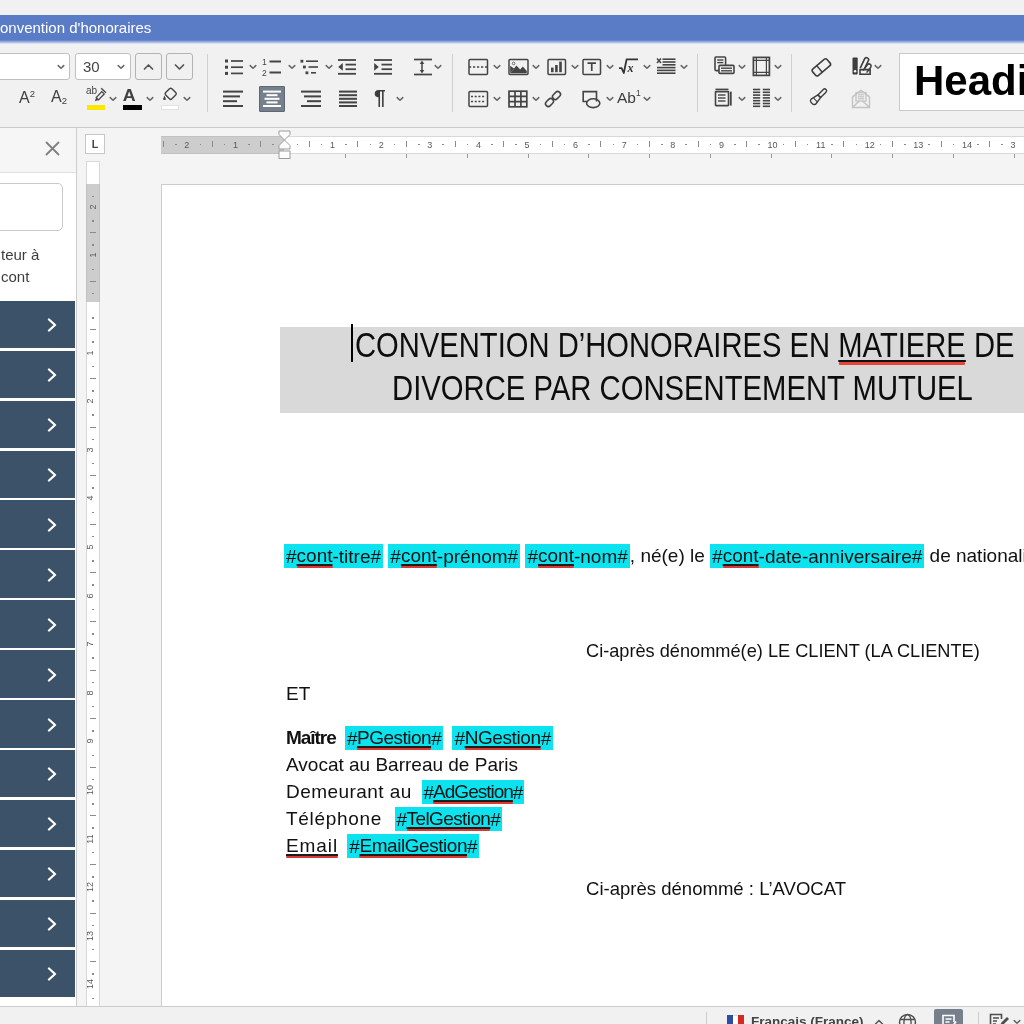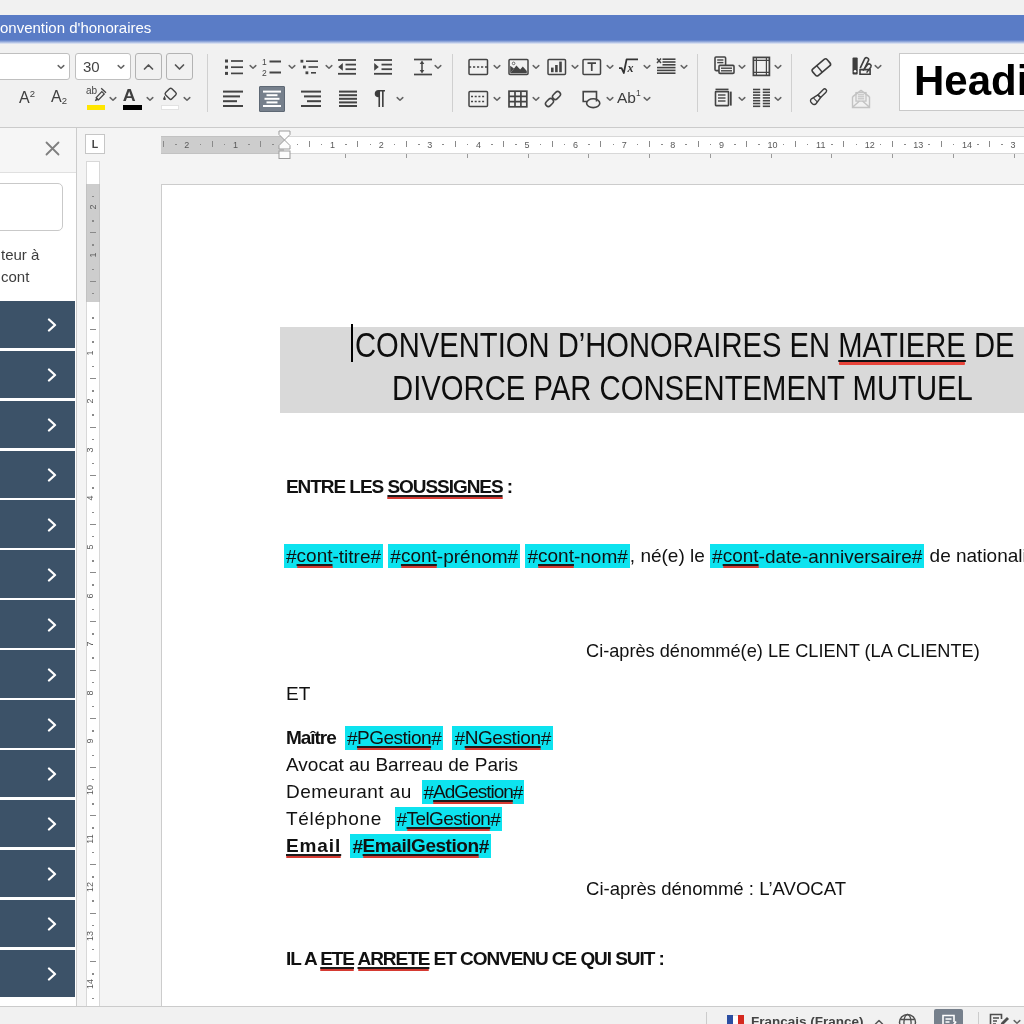--- a/index.html
+++ b/index.html
@@ -540,31 +540,29 @@
       <polyline points="2,1.5 8,7 2,12.5" stroke="#fff" stroke-width="2.3" fill="none" stroke-linecap="round" stroke-linejoin="round"></polyline>
     </svg>
 <div class="row" style="top:934.5px"></div>
 <svg style="position:absolute;left:47px;top:952.0px" width="10" height="14" viewBox="0 0 10 14">
       <polyline points="2,1.5 8,7 2,12.5" stroke="#fff" stroke-width="2.3" fill="none" stroke-linecap="round" stroke-linejoin="round"></polyline>
     </svg>
 <div class="abs" style="left:280px;top:311.5px;width:744px;height:86px;background:#d9d9d9"></div>
 <div class="abs" style="left:350.5px;top:308.5px;width:2.2px;height:38px;background:#000"></div>
 <div class="abs" style="left:355px;top:311px;transform:scaleX(0.846);transform-origin:0 0;font-size:34.5px;color:#0d0d0d;letter-spacing:0;white-space:nowrap">CONVENTION D’HONORAIRES EN <span class="sqT">MATIERE</span> DE</div>
 <div class="abs" style="left:392px;top:354px;transform:scaleX(0.848);transform-origin:0 0;font-size:34.5px;color:#0d0d0d;letter-spacing:0;white-space:nowrap">DIVORCE PAR CONSENTEMENT MUTUEL</div>
-<div class="ln" style="left:286px;top:458px;"><span class="b">ENTRE LES <span class="sq">SOUSSIGNES</span>&nbsp;:</span></div>
 <div class="ln" style="left:284px;top:527px;"><span class="hl">#<span class="sq">cont</span>-titre#</span> <span class="hl">#<span class="sq">cont</span>-prénom#</span> <span class="hl">#<span class="sq">cont</span>-nom#</span>, né(e) le <span class="hl">#<span class="sq">cont</span>-date-anniversaire#</span> de nationalité</div>
 <div class="ln" style="left:586px;top:622px;transform:scaleX(0.957);transform-origin:0 0">Ci-après dénommé(e) LE CLIENT (LA CLIENTE)</div>
 <div class="ln" style="left:286px;top:665px;">ET</div>
 <div class="ln" style="left:286px;top:736px;">Avocat au Barreau de Paris</div>
 <div class="ln" style="left:286px;top:709px;"><span class="b">Maître </span><span class="hl" style="margin-left:5px;letter-spacing:-0.5px">#<span class="sq">PGestion</span>#</span> <span class="hl" style="margin-left:4px;letter-spacing:-0.4px">#<span class="sq">NGestion</span>#</span></div>
 <div class="ln" style="left:286px;top:790px;"><span style="letter-spacing:0.7px">Téléphone </span><span class="hl" style="margin-left:6.5px;letter-spacing:-0.6px">#<span class="sq">TelGestion</span>#</span></div>
 <div class="ln" style="left:286px;top:763px;"><span style="letter-spacing:0.45px">Demeurant au </span><span class="hl" style="margin-left:4px;letter-spacing:-1px">#<span class="sq">AdGestion</span>#</span></div>
-<div class="ln" style="left:286px;top:817px;font-weight:bold;"><span class="sq" style="letter-spacing:0.9px">Email</span> <span class="hl" style="margin-left:4px;letter-spacing:-0.45px">#<span class="sq">EmailGestion</span>#</span></div>
+<div class="ln" style="left:286px;top:817px;"><span class="sq" style="letter-spacing:0.9px">Email</span> <span class="hl" style="margin-left:4px;letter-spacing:-0.45px">#<span class="sq">EmailGestion</span>#</span></div>
 <div class="ln" style="left:586px;top:860px;transform:scaleX(0.976);transform-origin:0 0">Ci-après dénommé&nbsp;: L’AVOCAT</div>
-<div class="ln" style="left:286px;top:930px;"><span class="b">IL A <span class="sq">ETE</span> <span class="sq">ARRETE</span> ET CONVENU CE QUI SUIT&nbsp;:</span></div>
 <div class="abs" style="left:0;top:991px;width:1024px;height:33px;background:#f1f1f1;border-top:1px solid #cbcbcb"></div>
 <div class="abs" style="left:706px;top:997px;width:1px;height:21px;background:#ccc"></div>
 <div class="abs" style="left:727px;top:1000px;width:17px;height:15px;display:flex">
       <div style="width:34%;background:#2b4ea2"></div>
       <div style="width:32%;background:#fff;border-top:1px solid #ddd;border-bottom:1px solid #ddd"></div>
       <div style="width:34%;background:#d5281e"></div>
     </div>
 <div class="abs" style="left:751px;top:999px;font-size:13.5px;font-weight:bold;color:#444">Français (France)</div>
 <svg style="position:absolute;left:874px;top:1004px" width="10" height="7" viewBox="0 0 10 7">
       <polyline points="1.5,5 5,1.5 8.5,5" stroke="#555" stroke-width="1.5" fill="none" stroke-linecap="round" stroke-linejoin="round"></polyline>

